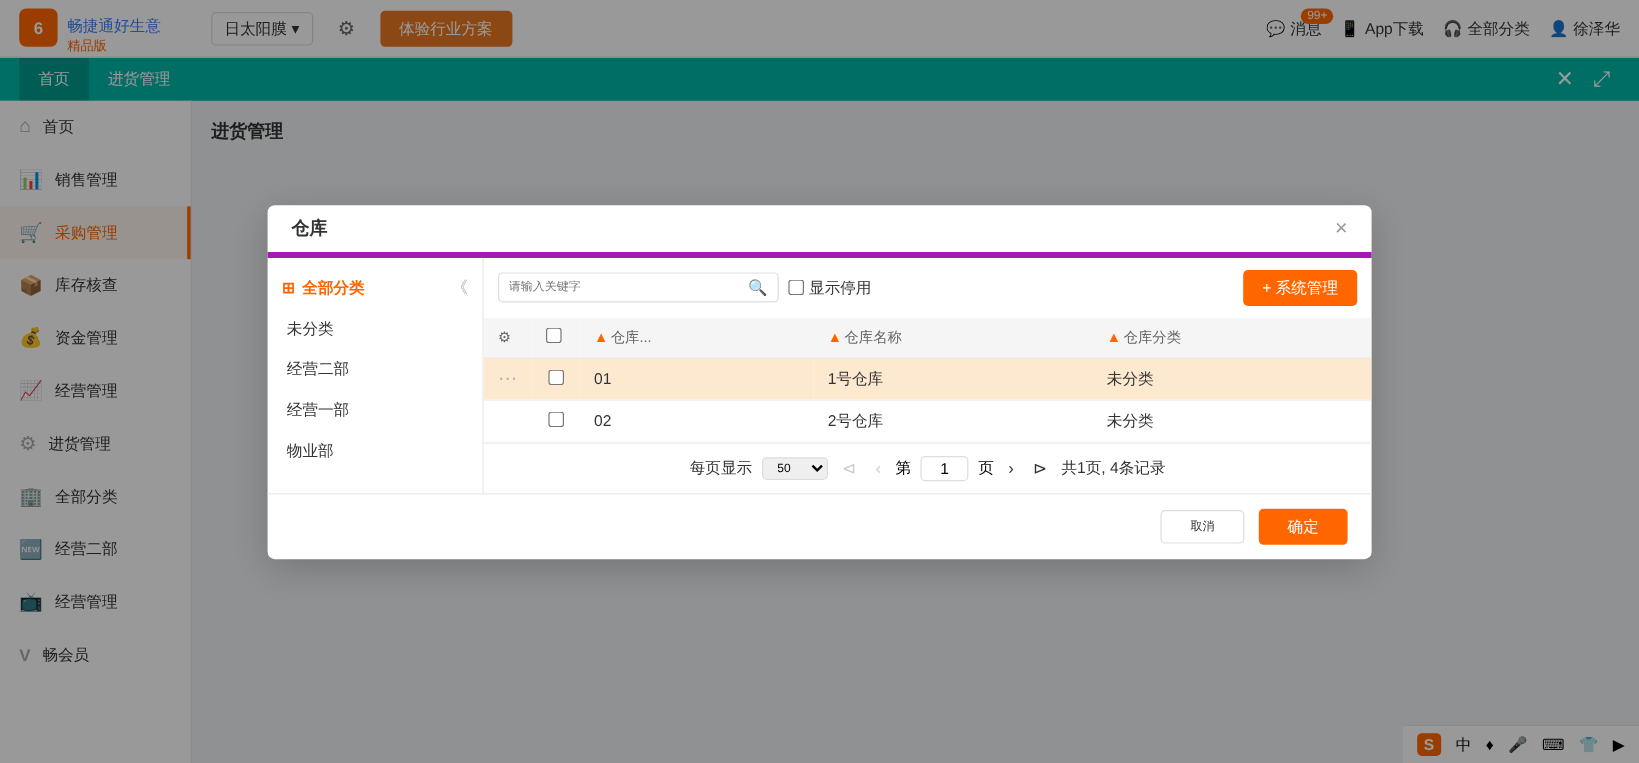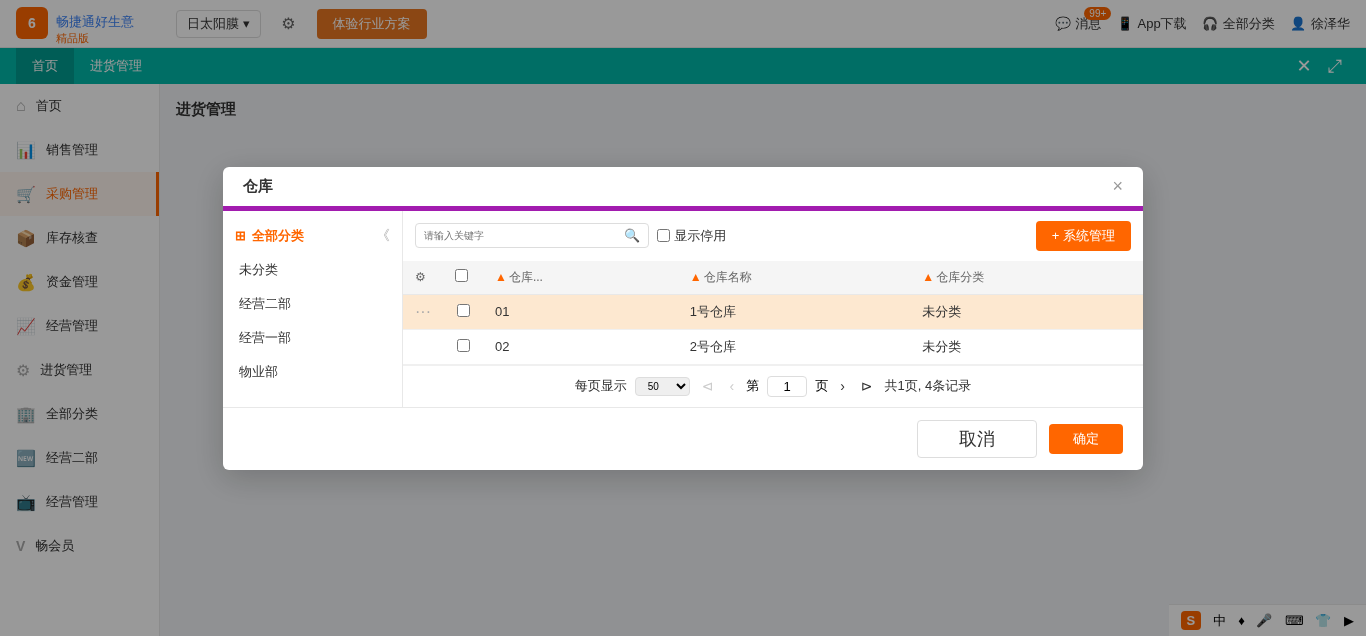--- a/index.html
+++ b/index.html
@@ -236,22 +236,22 @@
 
     
     .dialog-footer {
       padding: 12px 20px;
       display: flex; align-items: center; justify-content: flex-end;
       gap: 12px;
       border-top: 1px solid #e8e8e8;
     }
     .cancel-btn {
       border: 1px solid #ddd; background: #fff;
-      border-radius: 4px; padding: 6px 41px;
-      cursor: pointer; font-size: 18px; color: #333;
+      border-radius: 4px; padding: 6px 24px;
+      cursor: pointer; font-size: 10px; color: #333;
     }
     .confirm-btn {
       background: #f60; color: #fff;
       border: none; border-radius: 4px;
       padding: 6px 24px; cursor: pointer; font-size: 13px;
     }
 
     
     .bottom-bar {
       position: fixed; bottom: 0; right: 0;

